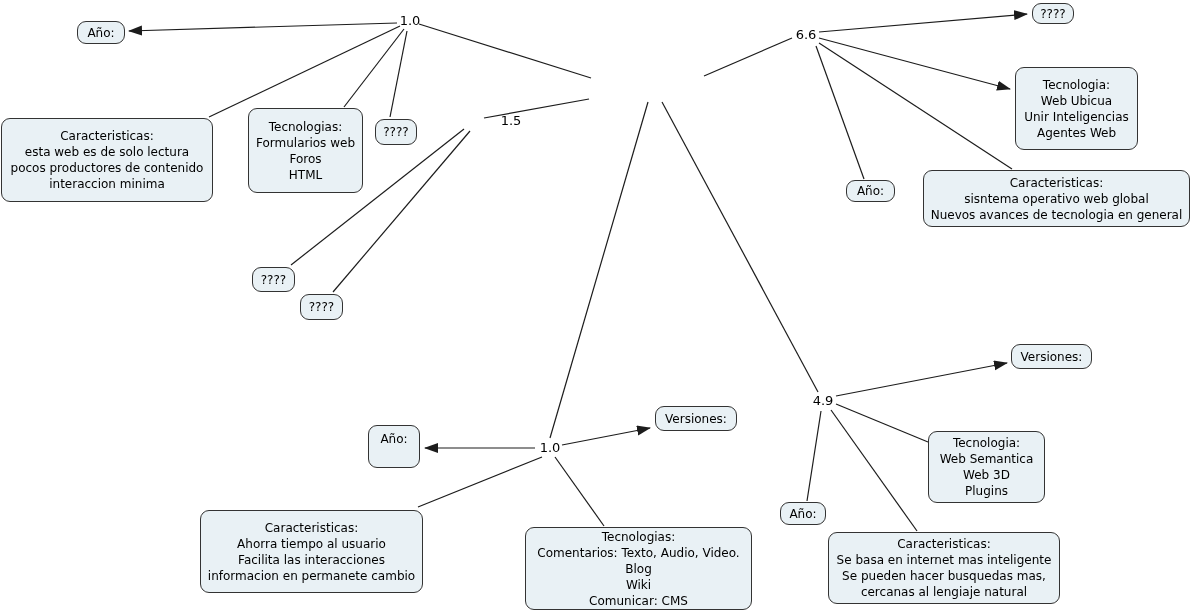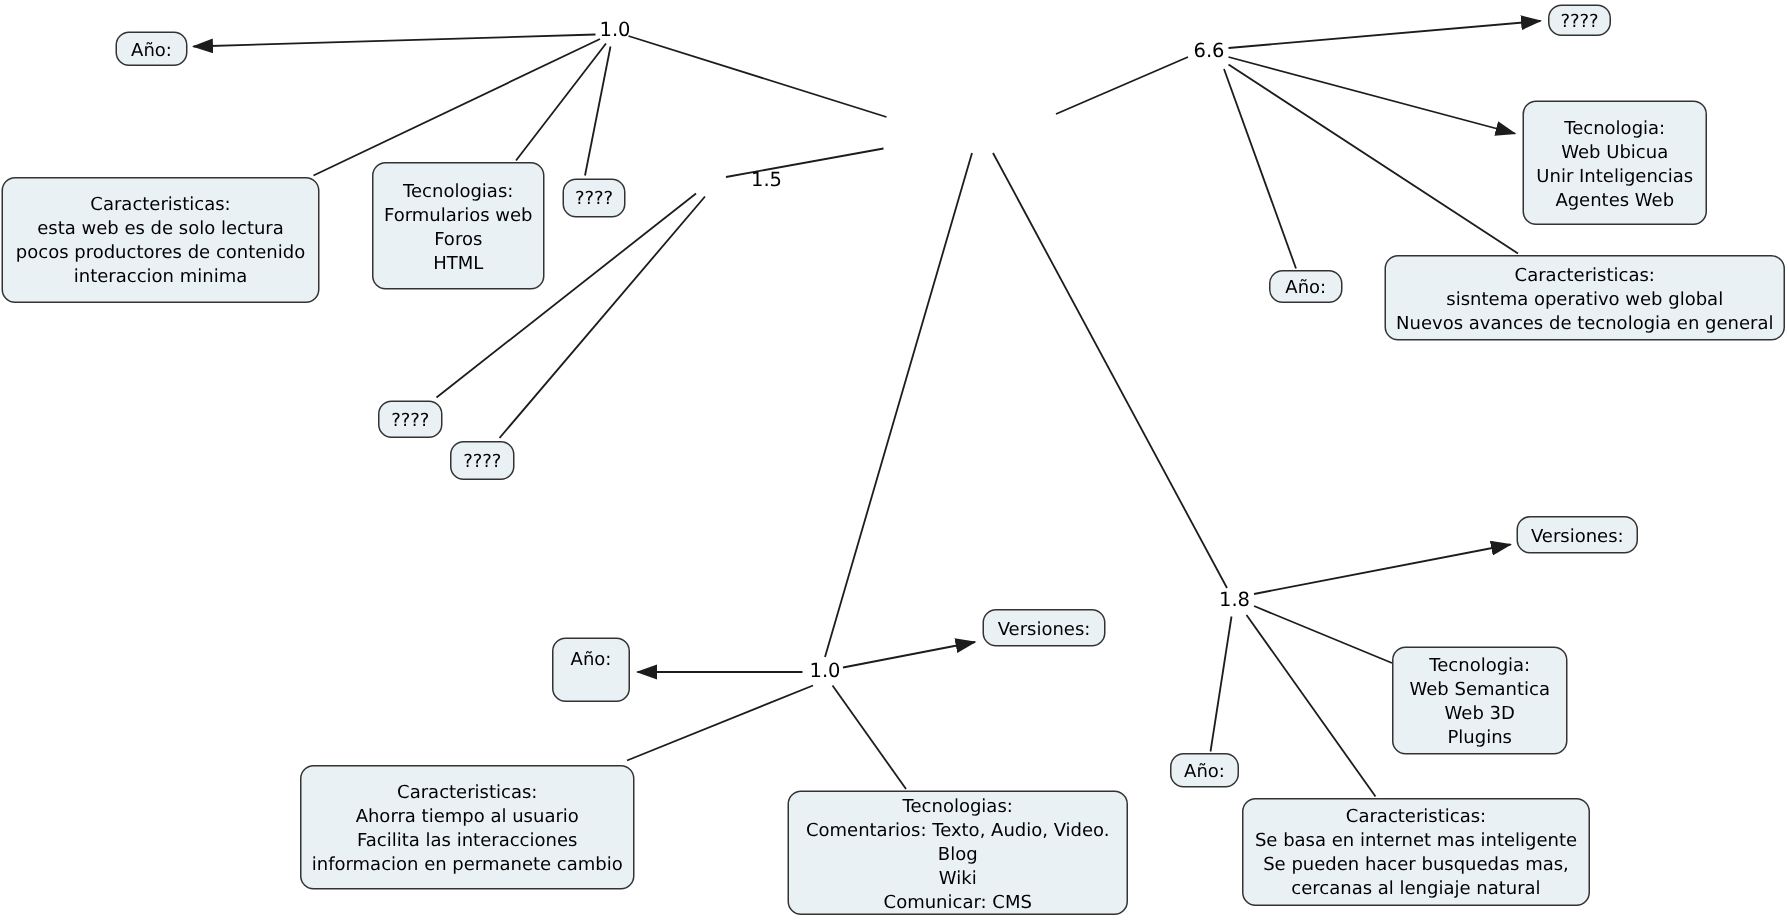--- a/index.html
+++ b/index.html
@@ -100,21 +100,21 @@
     <line x1="819" y1="32" x2="1027" y2="14" marker-end="url(#arrow)"></line>
     <line x1="819" y1="38" x2="1010" y2="89" marker-end="url(#arrow)"></line>
     <line x1="819" y1="43" x2="1012" y2="169"></line>
     <line x1="816" y1="46" x2="864" y2="179"></line>
   </svg>
 
 
   <span class="vlabel" id="l-v10">1.0</span>
   <span class="vlabel" id="l-v15">1.5</span>
   <span class="vlabel" id="l-v20">1.0</span>
-  <span class="vlabel" id="l-v30">1.8</span>
+  <span class="vlabel" id="l-v30">4.9</span>
   <span class="vlabel" id="l-v40">6.6</span>
 
   <div class="node" id="n-anio10">Año:</div>
   <div class="node" id="n-caract10">Caracteristicas:
 esta web es de solo lectura
 pocos productores de contenido
 interaccion minima</div>
   <div class="node" id="n-tecno10">Tecnologias:
 Formularios web
 Foros

